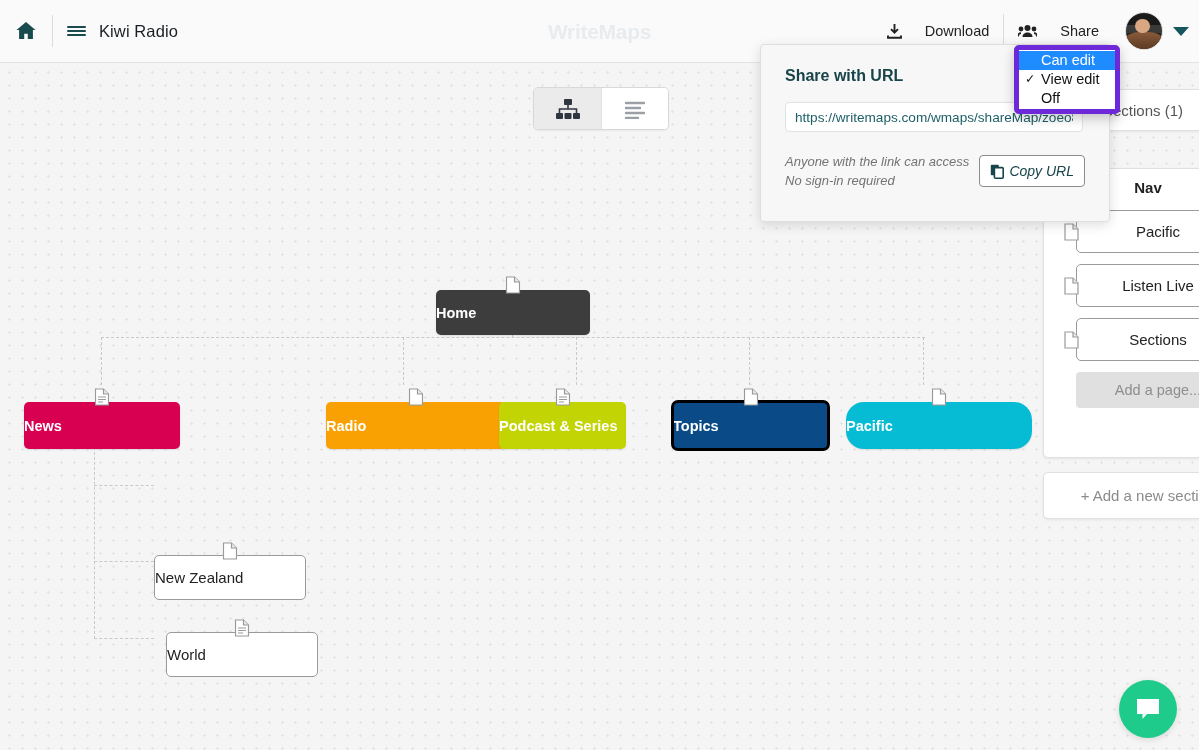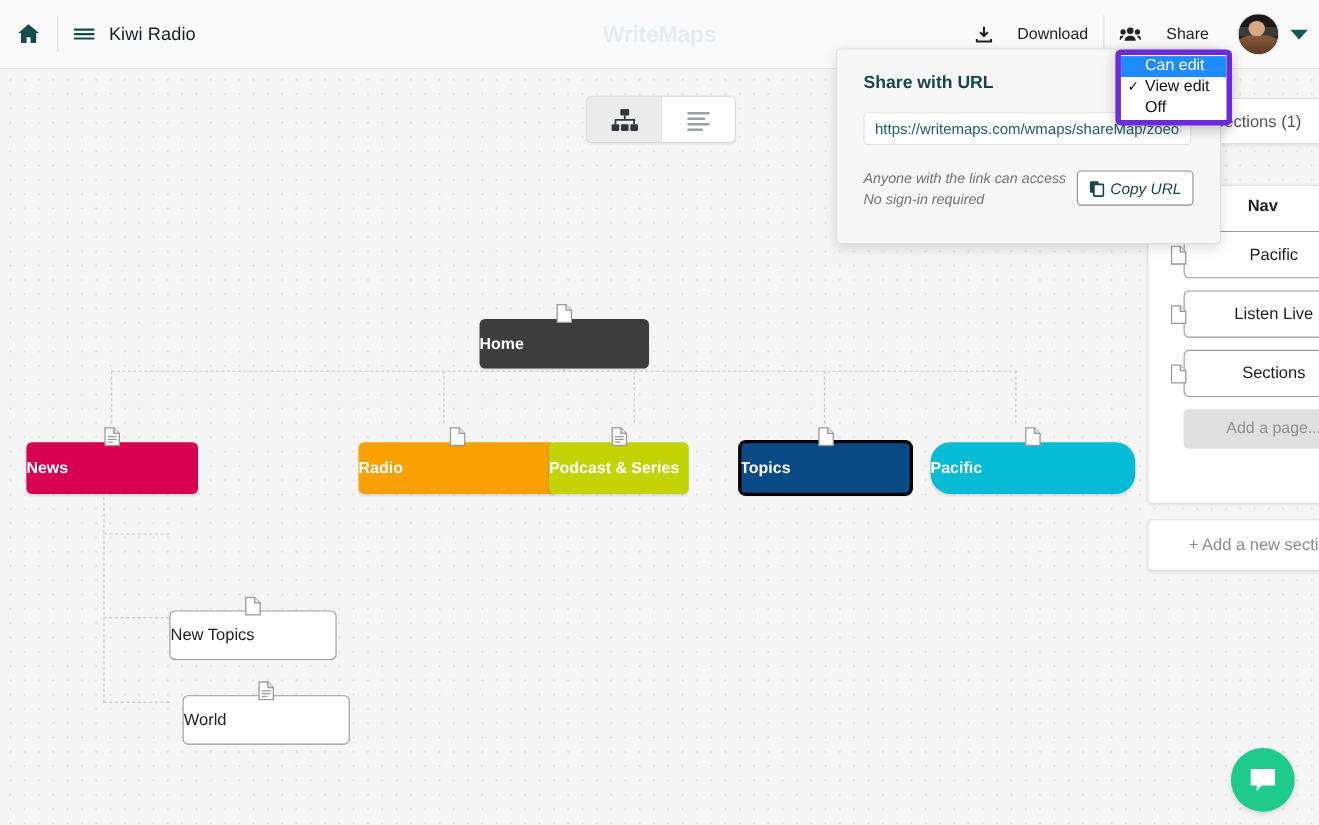--- a/index.html
+++ b/index.html
@@ -336,21 +336,21 @@
     </svg>
     <span>Pacific</span>
   </div>
 
 
   <div class="node leaf" style="left:154px; top:476px; width:152px; height:45px;">
     <svg class="pageicon" viewBox="0 0 15 18">
       <path d="M1 1h8l5 5v11H1z" fill="#fff" stroke="#9a9a9a" stroke-width="1.2"></path>
       <path d="M9 1v5h5" fill="#e9e9e9" stroke="#9a9a9a" stroke-width="1.2"></path>
     </svg>
-    <span>New Topics</span>
+    <span>New Zealand</span>
   </div>
 
   <div class="node leaf" style="left:166px; top:553px; width:152px; height:45px;">
     <svg class="pageicon" viewBox="0 0 15 18">
       <path d="M1 1h8l5 5v11H1z" fill="#fff" stroke="#9a9a9a" stroke-width="1.2"></path>
       <path d="M9 1v5h5" fill="#e9e9e9" stroke="#9a9a9a" stroke-width="1.2"></path>
       <path d="M3.5 9h8M3.5 11.5h8M3.5 14h5" stroke="#9a9a9a" stroke-width="1.1"></path>
     </svg>
     <span>World</span>
   </div>

